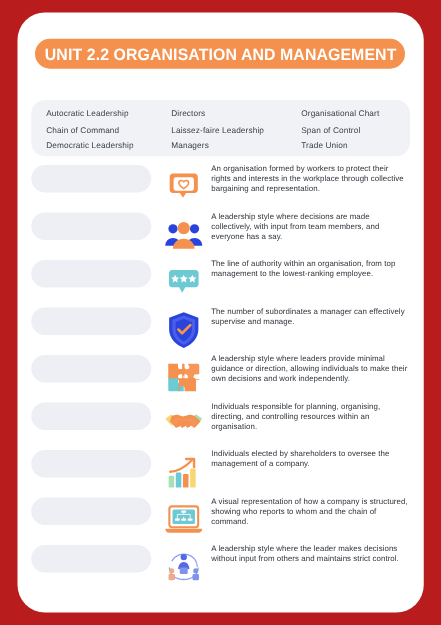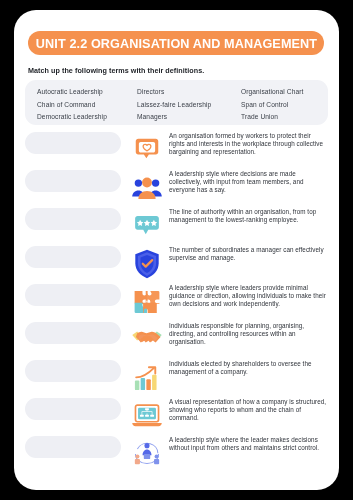--- a/index.html
+++ b/index.html
@@ -6,21 +6,21 @@
   html,body{margin:0;padding:0;}
   body{
     width:353px;height:500px;
     background:#f5914e;
     font-family:"Liberation Sans", sans-serif;
     overflow:hidden;
   }
   .page{
     position:absolute;
     left:0;top:0;width:353px;height:500px;
-    background:#000000;
+    background:#b91c1c;
   }
   .card{
     position:absolute;
     left:14px;top:10px;
     width:325px;height:480px;
     background:#ffffff;
     border-radius:22px;
     box-sizing:border-box;
     padding:0;
     overflow:hidden;
@@ -115,21 +115,20 @@
 </head>
 <body>
 
 <div class="page">
   <div class="card">
 
     <div class="title-banner">
       <div class="title-text">UNIT 2.2 ORGANISATION AND MANAGEMENT</div>
     </div>
 
-    <div class="instruction">Match up the following terms with their definitions.</div>
 
     <div class="wordbank">
       <div class="wb-col c1">
         <div class="wb-term">Autocratic Leadership</div>
         <div class="wb-term">Chain of Command</div>
         <div class="wb-term">Democratic Leadership</div>
       </div>
       <div class="wb-col c2">
         <div class="wb-term">Directors</div>
         <div class="wb-term">Laissez-faire Leadership</div>

